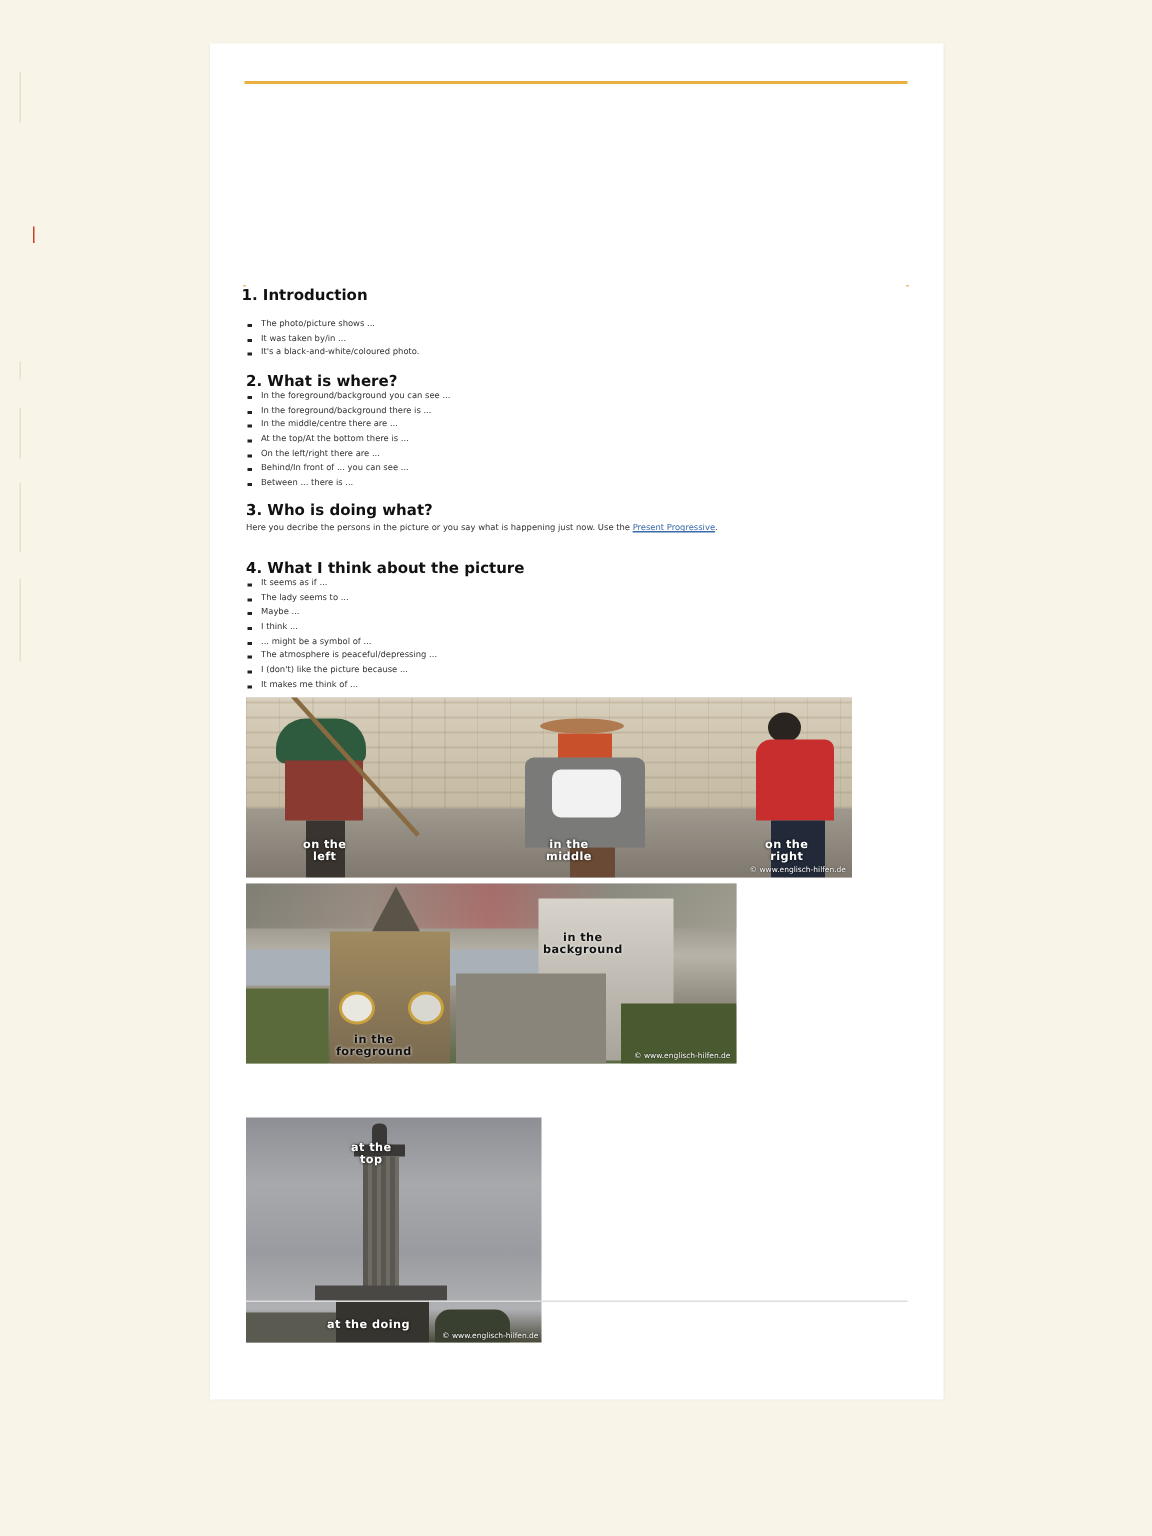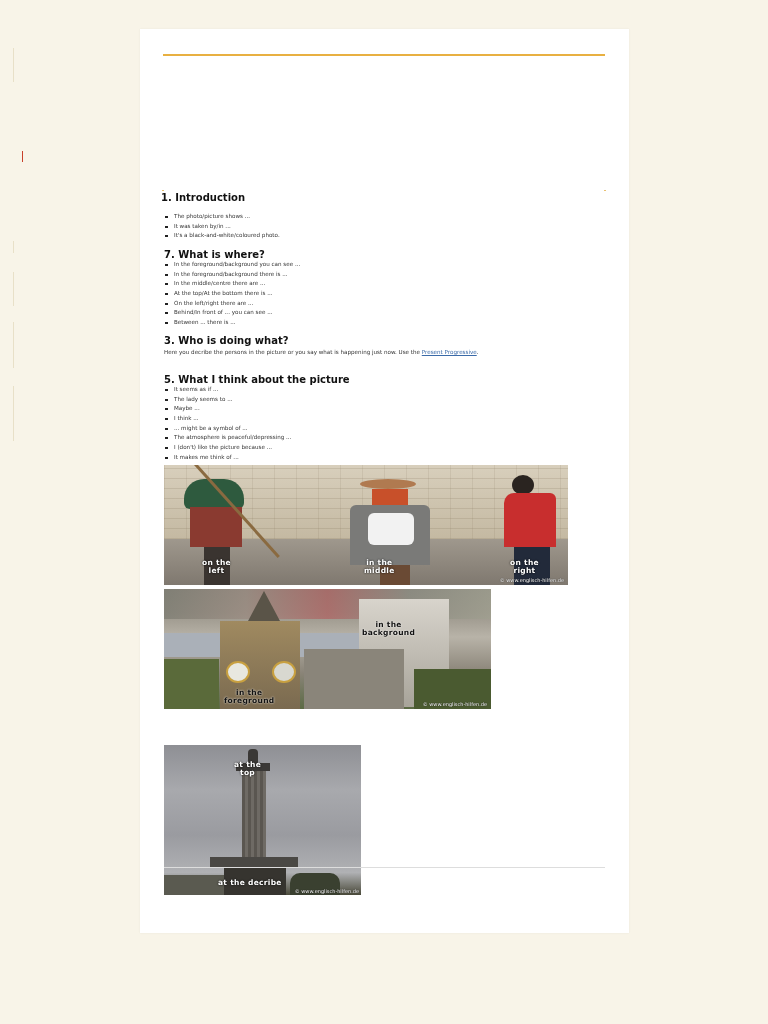--- a/index.html
+++ b/index.html
@@ -113,37 +113,37 @@
   <div class="dot-mark" style="left:22px;top:161px;"></div>
   <div class="dot-mark" style="left:464px;top:161px;"></div>
 
   <div class="h" style="left:21px;top:163px;">1. Introduction</div>
   <ul class="list" style="top:183px;">
     <li>The photo/picture shows ...</li>
     <li>It was taken by/in ...</li>
     <li>It's a black-and-white/coloured photo.</li>
   </ul>
 
-  <div class="h" style="left:24px;top:220px;">7. What is where?</div>
+  <div class="h" style="left:24px;top:220px;">2. What is where?</div>
   <ul class="list" style="top:231px;">
     <li>In the foreground/background you can see ...</li>
     <li>In the foreground/background there is ...</li>
     <li>In the middle/centre there are ...</li>
     <li>At the top/At the bottom there is ...</li>
     <li>On the left/right there are ...</li>
     <li>Behind/In front of ... you can see ...</li>
     <li>Between ... there is ...</li>
   </ul>
 
   <div class="h" style="left:24px;top:306px;text-align:right;">3. Who is doing what?</div>
   <div class="para">
     <span>Here you decribe the persons in the picture or you say what is happening just now. Use the </span><a href="#">Present Progressive</a><span>.</span>
   </div>
 
-  <div class="h" style="left:24px;top:345px;">5. What I think about the picture</div>
+  <div class="h" style="left:24px;top:345px;">4. What I think about the picture</div>
   <ul class="list" style="top:356px;">
     <li>It seems as if ...</li>
     <li>The lady seems to ...</li>
     <li>Maybe ...</li>
     <li>I think ...</li>
     <li>... might be a symbol of ...</li>
     <li>The atmosphere is peaceful/depressing ...</li>
     <li>I (don't) like the picture because ...</li>
     <li>It makes me think of ...</li>
   </ul>
@@ -196,18 +196,18 @@
   <div class="photo p3">
     <div class="fig" style="left:72px;top:18px;width:34px;height:8px;background:#3a3836;"></div>
     <div class="fig" style="left:84px;top:4px;width:10px;height:14px;background:#3a3836;border-radius:4px 4px 0 0;"></div>
     <div class="fig" style="left:78px;top:26px;width:24px;height:88px;background:repeating-linear-gradient(90deg,#5a5650 0 3px,#6e6a64 3px 6px);"></div>
     <div class="fig" style="left:46px;top:112px;width:88px;height:10px;background:#4a4844;"></div>
     <div class="fig" style="left:60px;top:122px;width:62px;height:28px;background:#36342f;"></div>
     <div class="fig" style="left:0;top:130px;width:60px;height:20px;background:#5a5a50;"></div>
     <div class="fig" style="left:126px;top:128px;width:50px;height:22px;background:#3a4030;border-radius:10px 10px 0 0;"></div>
     <div class="lbl" style="left:70px;top:16px;white-space:pre;"><span>at the
 top</span></div>
-    <div class="lbl" style="left:54px;top:134px;white-space:nowrap;"><span>at the decribe</span></div>
+    <div class="lbl" style="left:54px;top:134px;white-space:nowrap;"><span>at the doing</span></div>
     <div class="credit" style="right:2px;bottom:1px;">© www.englisch-hilfen.de</div>
   </div>
 
   <div class="bottom-rule"></div>
 </div>
 
 </body></html>

